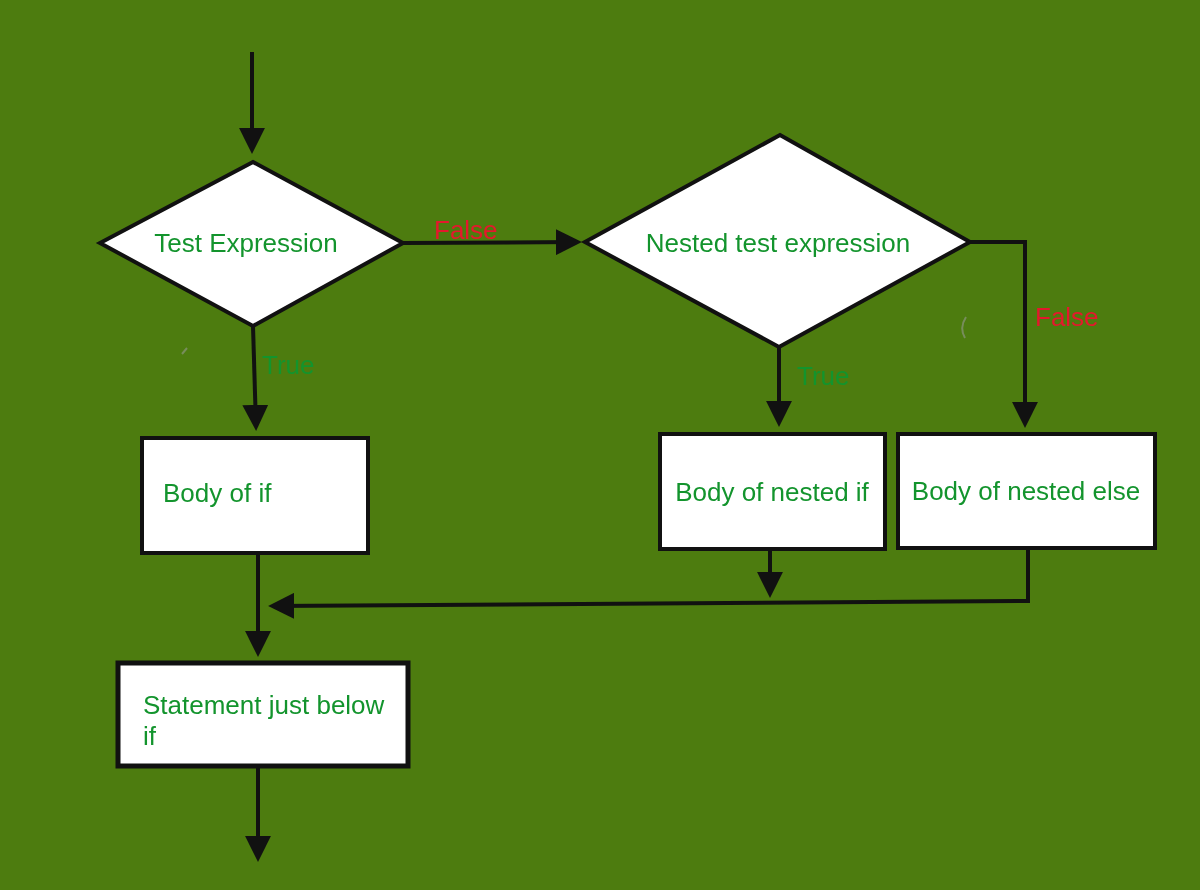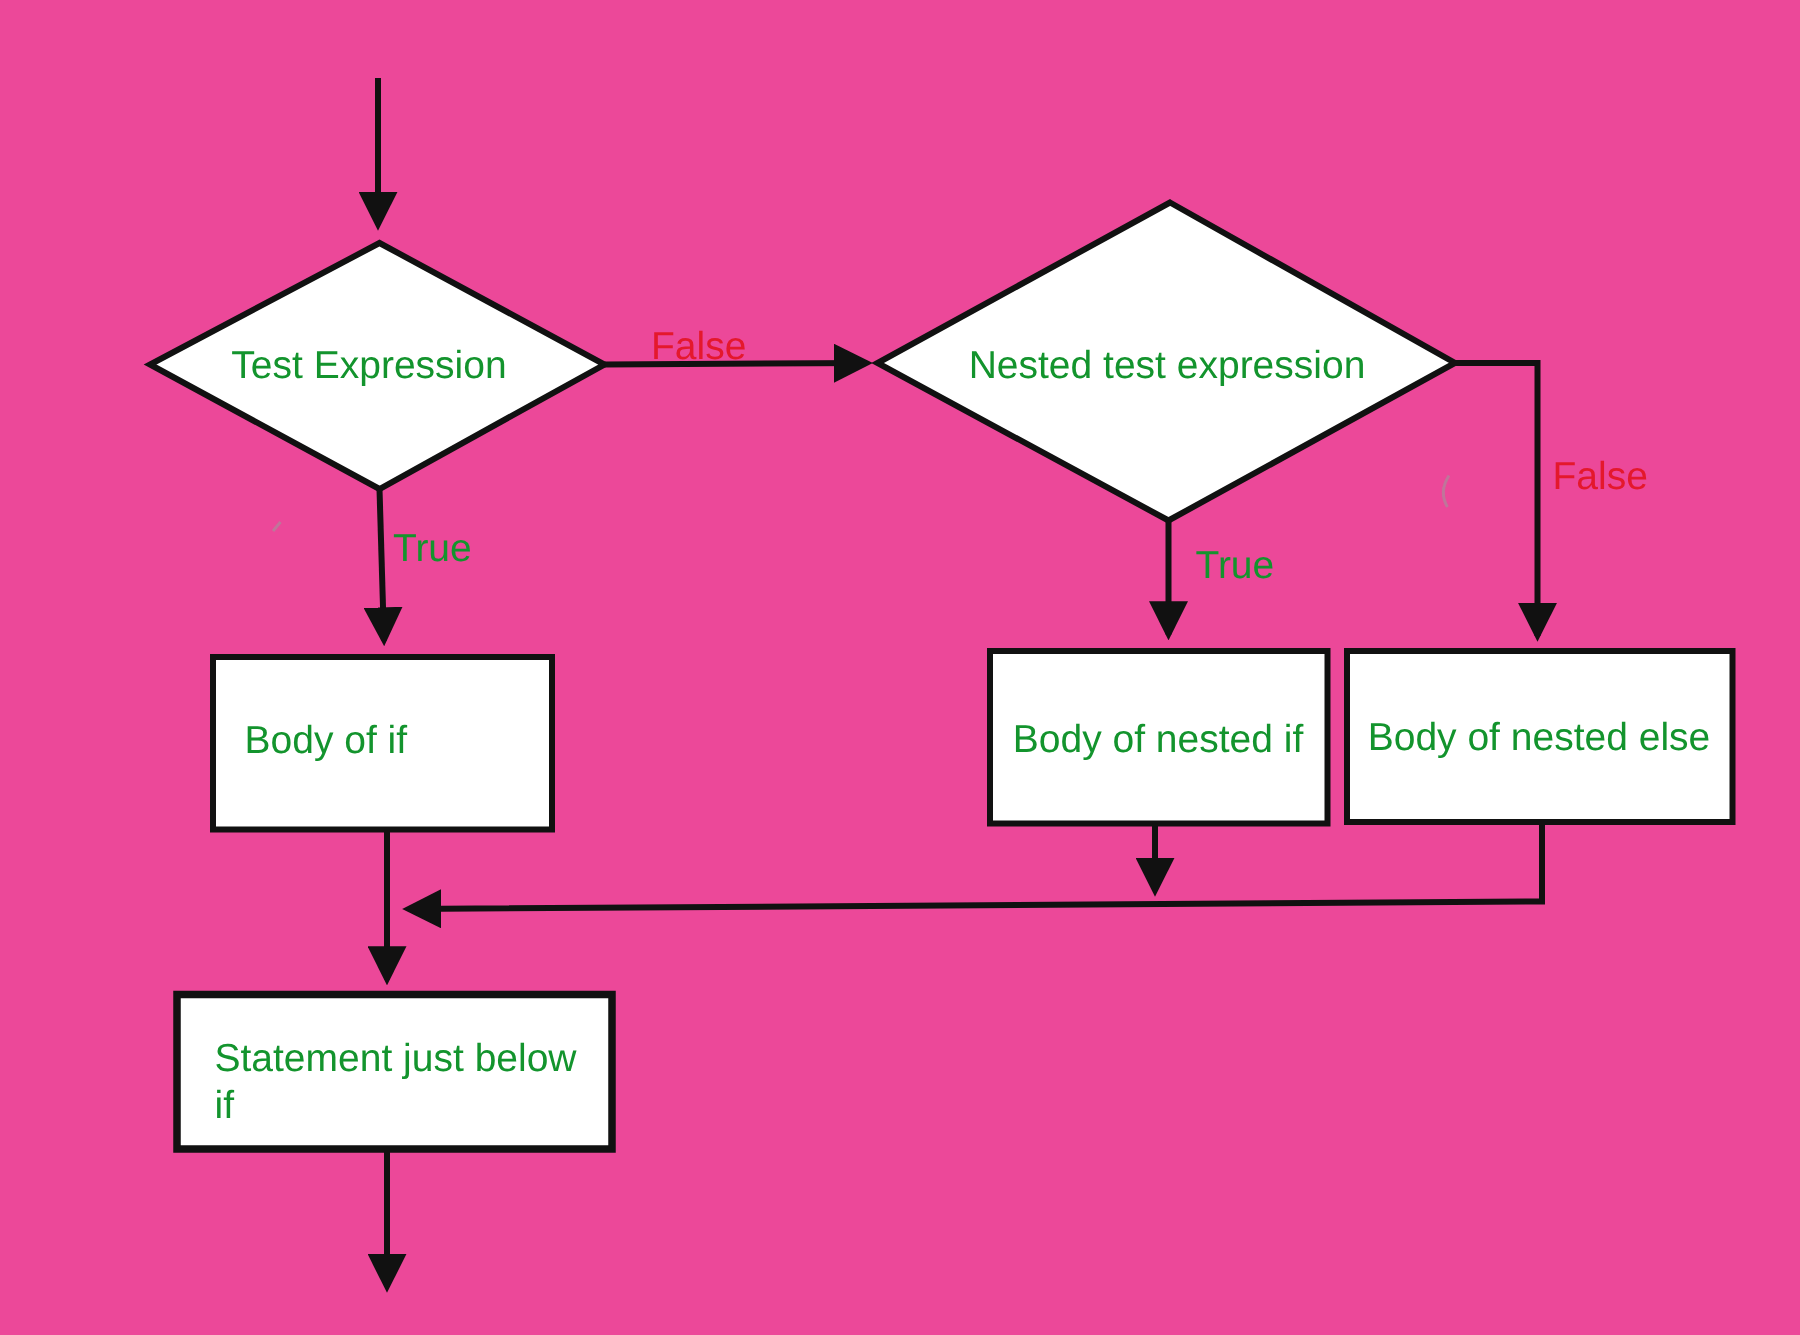--- a/index.html
+++ b/index.html
@@ -1,20 +1,20 @@
 <!DOCTYPE html>
 <html style="--text-green: #13942d; --label-red: #e4182c; --line-black: #111111;"><head>
 <meta charset="utf-8">
 <style>
   html, body { margin: 0; padding: 0; background: #ffffff; }
   .stage {
     position: relative;
     width: 1200px;
     height: 890px;
-    background: #ec4899;
+    background: #4d7c0f;
     font-family: "Liberation Sans", sans-serif;
     overflow: hidden;
   }
   svg.flow { display: block; }
   .shape {
     fill: #ffffff;
     stroke: var(--line-black, #111111);
     stroke-width: 4;
     stroke-linejoin: miter;
   }

